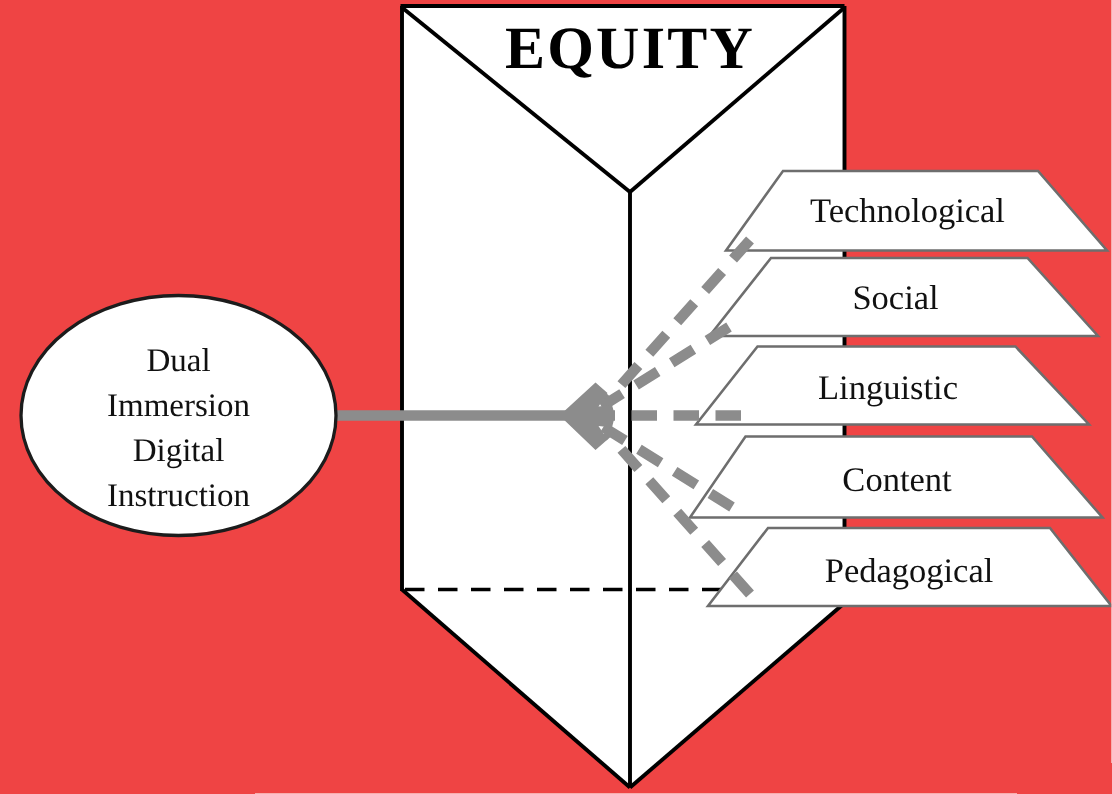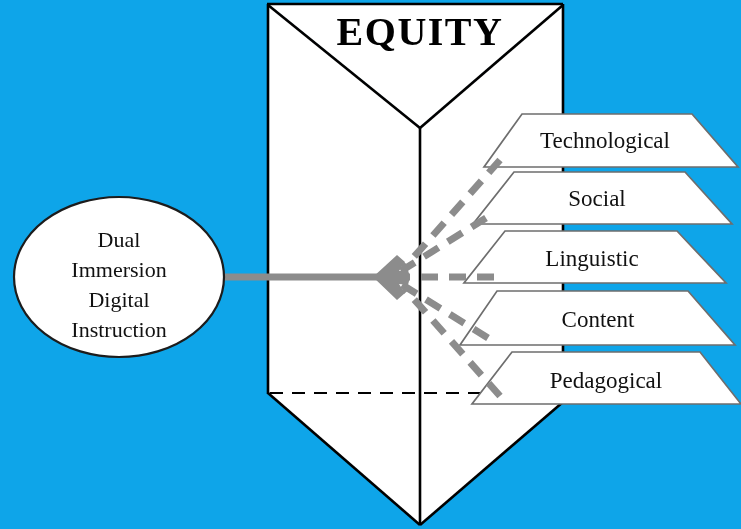--- a/index.html
+++ b/index.html
@@ -11,21 +11,21 @@
   body {
     width: 741px;
     height: 529px;
     overflow: hidden;
     font-family: "Liberation Serif", "DejaVu Serif", serif;
   }
   #diagram-root {
     position: relative;
     width: 741px;
     height: 529px;
-    background: #0ea5e9;
+    background: #ef4444;
     text-decoration: underline;
   }
   svg#diagram-svg {
     display: block;
     width: 741px;
     height: 529px;
   }
   .prism-edge {
     stroke: #000000;
     stroke-width: 2.6;

